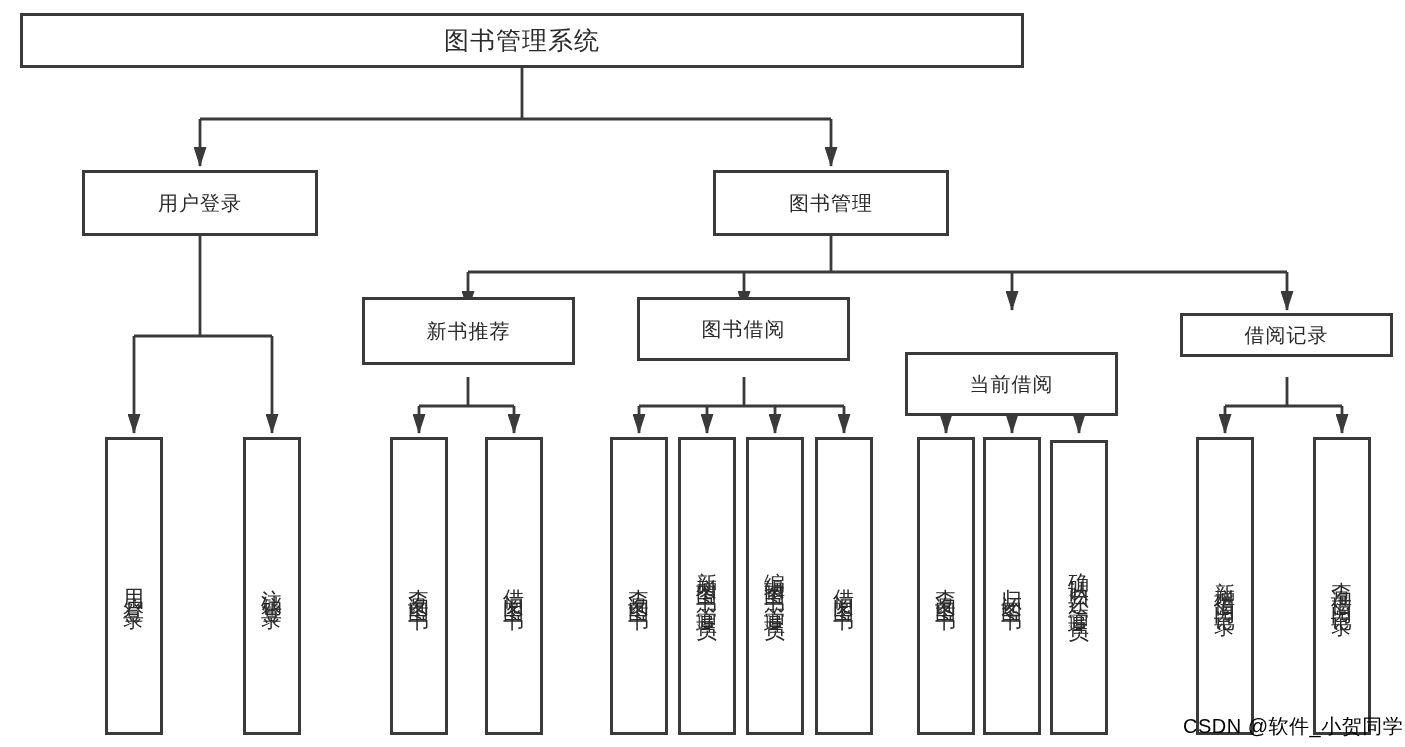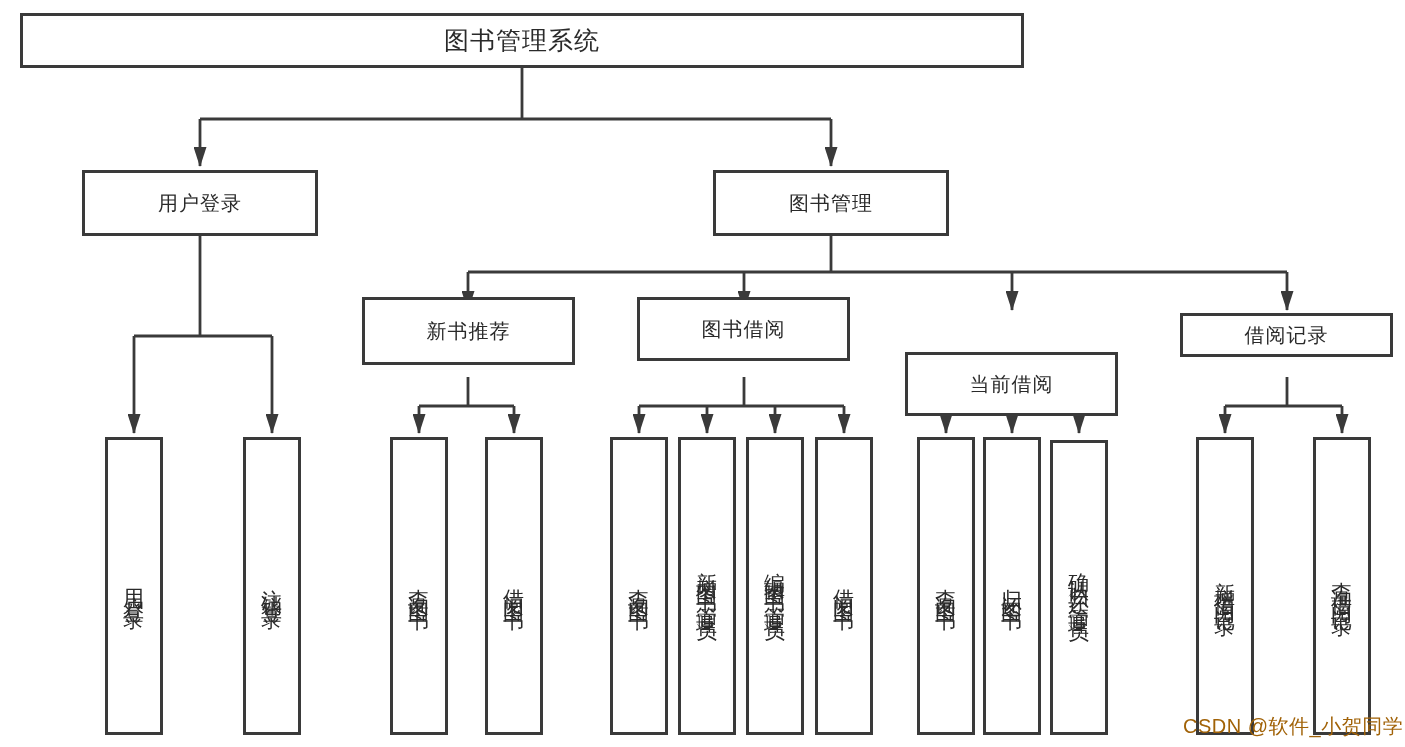--- a/index.html
+++ b/index.html
@@ -40,21 +40,21 @@
     text-orientation: mixed;
     font-size: 21px;
     letter-spacing: 7px;
     line-height: 1;
   }
   .watermark {
     position: absolute;
     left: 1183px;
     top: 713px;
     font-size: 20px;
-    color: #a16207;
+    color: #000000;
     letter-spacing: 0.5px;
     white-space: nowrap;
     z-index: 6;
   }
   .stroke { stroke: #3a3a3a; stroke-width: 2.8; fill: none; }
 </style>
 </head>
 <body>
 
 <div class="canvas">

